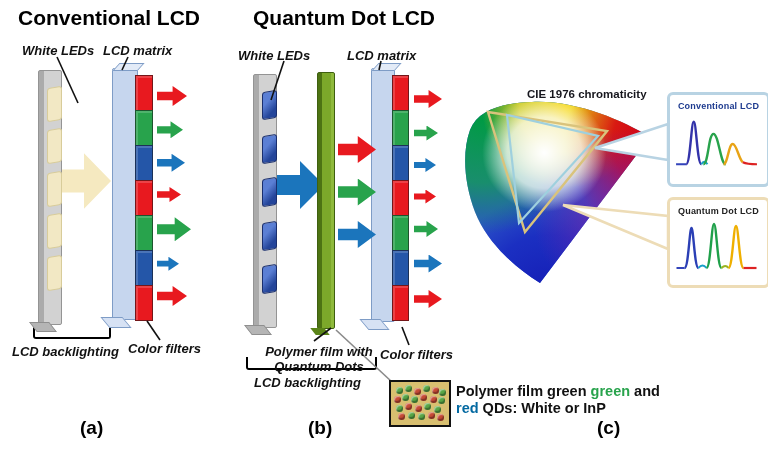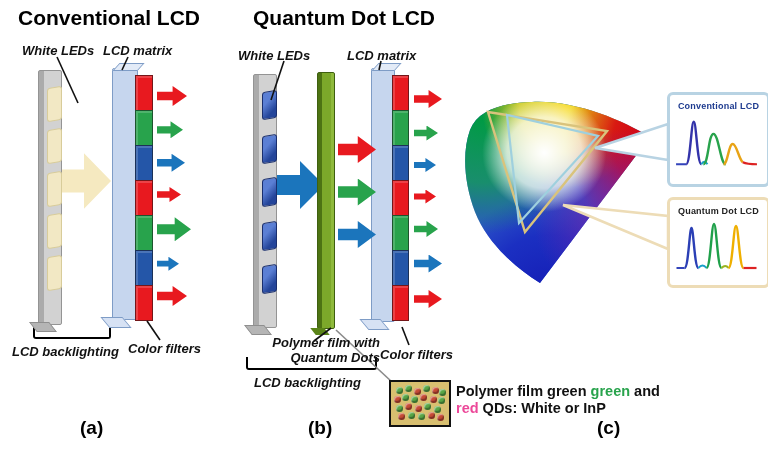--- a/index.html
+++ b/index.html
@@ -131,21 +131,21 @@
   <div class="abs arrowcol" style="left:414px;top:90px;height:218px;">
       <div class="arrow" style="background: rgb(232, 25, 31); width: 28px; height: 18px;"></div>
       <div class="arrow" style="background: rgb(40, 163, 76); width: 24px; height: 15px;"></div>
       <div class="arrow" style="background: rgb(27, 117, 188); width: 22px; height: 14px;"></div>
       <div class="arrow" style="background: rgb(232, 25, 31); width: 22px; height: 14px;"></div>
       <div class="arrow" style="background: rgb(40, 163, 76); width: 24px; height: 16px;"></div>
       <div class="arrow" style="background: rgb(27, 117, 188); width: 28px; height: 18px;"></div>
       <div class="arrow" style="background: rgb(232, 25, 31); width: 28px; height: 18px;"></div>
     </div>
 
-  <div class="abs lbl" style="left:258px;top:335px;width:122px;text-align:right;white-space:normal;line-height:15px;">Polymer film with Quantum Dots</div>
+  <div class="abs lbl" style="left:258px;top:344px;width:122px;text-align:center;white-space:normal;line-height:15px;">Polymer film with Quantum Dots</div>
   <div class="abs lbl" style="left:380px;top:347px;">Color filters</div>
   <div class="abs bracket" style="left:246px;top:357px;width:127px;height:11px;"></div>
   <div class="abs lbl" style="left:254px;top:375px;">LCD backlighting</div>
   <div class="abs cap" style="left:308px;top:417px;">(b)</div>
 
   <div class="abs inset" style="left:389px;top:380px;width:58px;height:43px;">
       <div class="dot" style="left: 5px; top: 5px; background: rgb(88, 166, 70);"></div>
       <div class="dot" style="left: 14px; top: 3px; background: rgb(88, 166, 70);"></div>
       <div class="dot" style="left: 23px; top: 6px; background: rgb(198, 74, 53);"></div>
       <div class="dot" style="left: 32px; top: 3px; background: rgb(88, 166, 70);"></div>
@@ -161,23 +161,24 @@
       <div class="dot" style="left: 14px; top: 21px; background: rgb(198, 74, 53);"></div>
       <div class="dot" style="left: 24px; top: 23px; background: rgb(198, 74, 53);"></div>
       <div class="dot" style="left: 33px; top: 21px; background: rgb(88, 166, 70);"></div>
       <div class="dot" style="left: 43px; top: 24px; background: rgb(88, 166, 70);"></div>
       <div class="dot" style="left: 7px; top: 31px; background: rgb(198, 74, 53);"></div>
       <div class="dot" style="left: 17px; top: 30px; background: rgb(88, 166, 70);"></div>
       <div class="dot" style="left: 27px; top: 31px; background: rgb(88, 166, 70);"></div>
       <div class="dot" style="left: 37px; top: 30px; background: rgb(198, 74, 53);"></div>
       <div class="dot" style="left: 46px; top: 32px; background: rgb(198, 74, 53);"></div>
     </div>
-  <div class="abs qdcaption" style="left:456px;top:383px;"><span style="color: rgb(17, 17, 17);">Polymer film green </span><span style="color: rgb(40, 163, 76); margin-top: 36px;">green</span><span style="color: rgb(17, 17, 17);"> and </span><span style="color: #ec4899;">red</span><span style="color: rgb(17, 17, 17);"> QDs: White or InP</span></div>
+  <div class="abs qdcaption" style="left:456px;top:383px;"><span style="color: rgb(17, 17, 17);">Polymer film green </span><span style="color: rgb(40, 163, 76); margin-top: 36px;">green</span><span style="color: rgb(17, 17, 17);"> and </span><span style="color: #0369a1;">red</span><span style="color: rgb(17, 17, 17);"> QDs: White or InP</span></div>
   <div class="abs cap" style="left:597px;top:417px;">(c)</div>
 
+  <div class="abs cie-title" style="left:527px;top:88px;">CIE 1976 chromaticity</div>
 
   <svg class="abs" style="left:450px;top:80px;z-index:4;" width="318" height="235" viewBox="0 0 318 235">
     <defs>
       <clipPath id="cieClip">
         <path d="M200,57 C172,40 125,20 82,22 C52,23 28,30 20,50 C12,72 14,103 25,132 C37,162 62,185 90,203 Z"></path>
       </clipPath>
       <radialGradient id="gGreen" cx="14%" cy="18%" r="52%">
         <stop offset="0%" stop-color="#009A44"></stop>
           <stop offset="55%" stop-color="#12A14E" stop-opacity=".75"></stop>
         <stop offset="100%" stop-color="#12A14E" stop-opacity="0"></stop>

